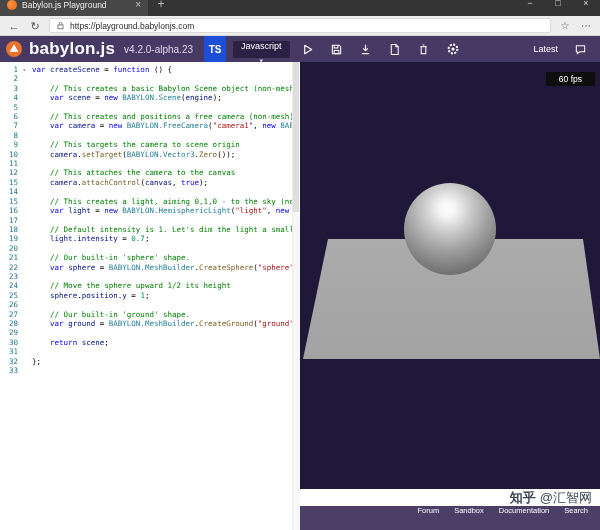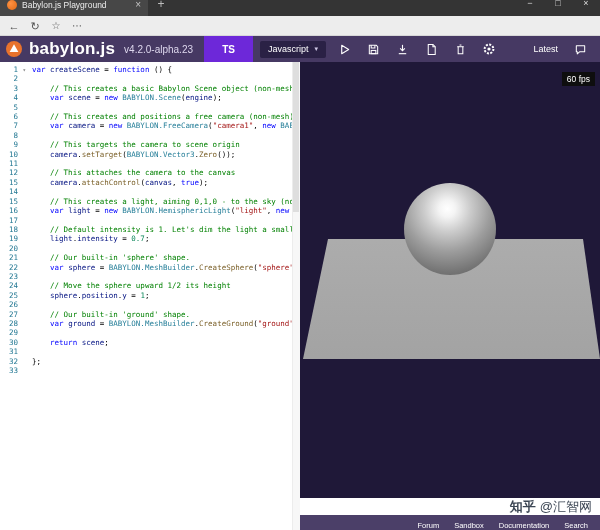--- a/index.html
+++ b/index.html
@@ -24,22 +24,22 @@
   .nav-glyph { color:#4d4d4d; font-size:11px; width:14px; text-align:center; line-height:18px; }
   .url-box { flex:1; height:15px; background:#ffffff; border:1px solid #dadada; border-radius:2px; display:flex; align-items:center; padding:0 6px; gap:5px; }
   .url-text { font-size:8.5px; color:#2d2d2d; white-space:nowrap; overflow:hidden; }
   .addr-right { color:#555; font-size:10px; width:14px; text-align:center; }
 
   
   .pg-toolbar { height:26px; background:#463963; display:flex; align-items:center; gap:7px; padding-left:6px; color:#fff; }
   .logo { width:16px; height:16px; flex:0 0 auto; }
   .brand { font-size:17px; font-weight:bold; letter-spacing:0.2px; }
   .version { font-size:10px; color:#ded8ee; margin-left:2px; }
-  .ts-btn { width:49px; height:26px; background:#6d28d9; color:#fff; font-size:10px; font-weight:bold; display:flex; align-items:center; justify-content:center; margin-left:4px; }
-  .lang-btn { background:#2a2145; height:17px; padding:0 8px; border-radius:2px; font-size:9px; display:flex; align-items:center; gap:6px; }
+  .ts-btn { width:22px; height:26px; background:#1d4ed8; color:#fff; font-size:10px; font-weight:bold; display:flex; align-items:center; justify-content:center; margin-left:4px; }
+  .lang-btn { background:#2a2145; height:17px; padding:0 8px; border-radius:2px; font-size:9px; display:flex; align-items:center; gap:6px;flex-direction:column; }
   .lang-caret { font-size:7px; color:#cfc8e6; }
   .tb-icon { width:22px; height:22px; display:flex; align-items:center; justify-content:center; }
   .tb-icon svg { display:block; }
   .tb-spacer { flex:1; }
   .latest { font-size:9px; margin-right:4px; }
   .chat { margin-right:9px; }
 
   
   .main { flex:1; display:flex; min-height:0; }
 
@@ -56,27 +56,27 @@
   .v-scrollbar { position:absolute; top:0; right:0; width:8px; height:100%; background:#f7f7f7; border-left:1px solid #ececec; }
   .v-thumb { position:absolute; top:0; right:1px; width:6px; height:150px; background:#dedede; }
 
   
   .right-pane { flex:1; display:flex; flex-direction:column; min-width:0; }
   .canvas { position:relative; flex:1; background:#1f1838; overflow:hidden; }
   .ground { position:absolute; inset:0; background:linear-gradient(180deg,#bababa,#989898);
             clip-path:polygon(28px 177px, 283px 177px, 300px 297px, 3px 297px); }
   .sphere { position:absolute; left:104px; top:121px; width:92px; height:92px; border-radius:50%;
             background:radial-gradient(circle at 47% 28%, #ffffff 0%, #f4f4f4 10%, #cccccc 28%, #9d9d9d 52%, #767676 76%, #575757 100%); }
-  .fps-badge { position:absolute; top:10px; right:5px; background:#0e0e0e; color:#ffffff; font-size:8.5px; padding:2px 5px;text-align:right; }
+  .fps-badge { position:absolute; top:10px; right:5px; background:#0e0e0e; color:#ffffff; font-size:8.5px; padding:2px 13px;text-align:right; }
 
   .white-strip { height:17px; background:#ffffff; display:flex; align-items:center; justify-content:flex-end; padding-right:8px; }
   .watermark { font-size:13px; color:#3c4654; display:flex; align-items:center; gap:4px; }
   .wm-logo { font-weight:bold; }
 
-  .pg-footer { height:15px; background:#4b3f68; display:flex; align-items:flex-end; justify-content:flex-end; gap:15px; padding-right:12px; }
+  .pg-footer { height:24px; background:#4b3f68; display:flex; align-items:flex-start; justify-content:flex-end; gap:15px; padding-right:12px; }
   .footer-link { color:#ffffff; font-size:7.5px; }
 </style>
 </head>
 <body>
 
 <div class="window">
 
   <div class="tabbar">
     <div class="tab">
       <span class="favicon"></span>
@@ -88,20 +88,27 @@
     <div class="win-controls">
       <span class="win-btn">−</span>
       <span class="win-btn">□</span>
       <span class="win-btn">×</span>
     </div>
   </div>
 
   <div class="addressbar">
     <span class="nav-glyph">←</span>
     <span class="nav-glyph">↻</span>
+    <div class="url-box">
+      <svg width="9" height="9" viewBox="0 0 10 10">
+          <rect x="2.2" y="4.4" width="5.6" height="4.2" fill="none" stroke="#777" stroke-width="1"></rect>
+          <path d="M3.5 4.4 V3 a1.5 1.5 0 0 1 3 0 v1.4" fill="none" stroke="#777" stroke-width="1"></path>
+        </svg>
+      <span class="url-text">https://playground.babylonjs.com</span>
+    </div>
     <span class="addr-right">☆</span>
     <span class="addr-right">⋯</span>
   </div>
 
   <div class="pg-toolbar">
     <svg class="logo" viewBox="0 0 16 16">
       <circle cx="8" cy="8" r="8" fill="#e8722c"></circle>
       <path d="M8 3.2 L12.4 11 H3.6 Z" fill="#ffffff"></path>
     </svg>
     <span class="brand">babylon.js</span>

